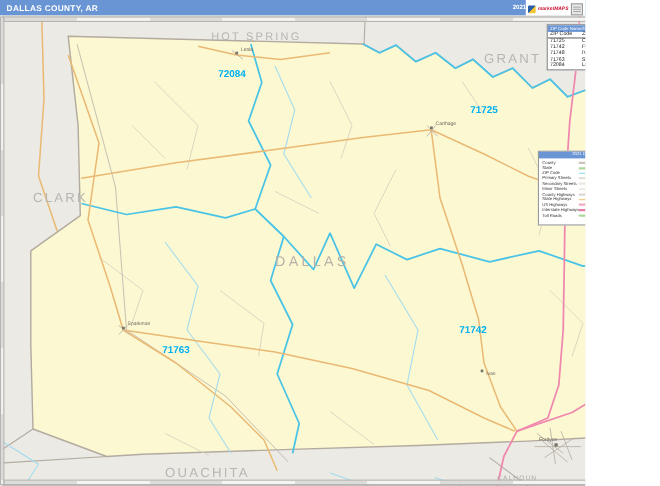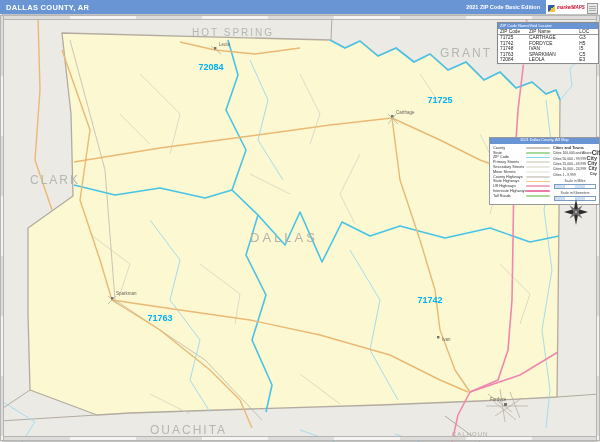--- a/index.html
+++ b/index.html
@@ -1,16 +1,16 @@
 <!DOCTYPE html>
 <html><head>
 <meta charset="utf-8">
 <style>
   html,body{margin:0;padding:0;}
-  .stage{position:relative;width:600px;height:442px;overflow:hidden;background:#fff;
+  .stage{position:relative;width:532px;height:442px;overflow:hidden;background:#fff;
          font-family:"Liberation Sans",sans-serif;}
   
   .topbar{position:absolute;left:0;top:0;width:546px;height:14px;background:#6a95d5;
           display:flex;justify-content:space-between;align-items:center;
           padding:0 6px;box-sizing:border-box;}
   .topbar .title{color:#fff;font-size:7.5px;font-weight:bold;letter-spacing:.3px;}
   .topbar .edition{color:#fff;font-size:5.5px;font-weight:bold;}
   .logo-area{position:absolute;right:0;top:0;width:54px;height:17px;background:#fff;
              display:flex;align-items:center;gap:2px;padding:1px 2px;box-sizing:border-box;}
   .logo-mark{width:7px;height:7px;background:linear-gradient(135deg,#2c5fa8 50%,#f4c531 50%);

